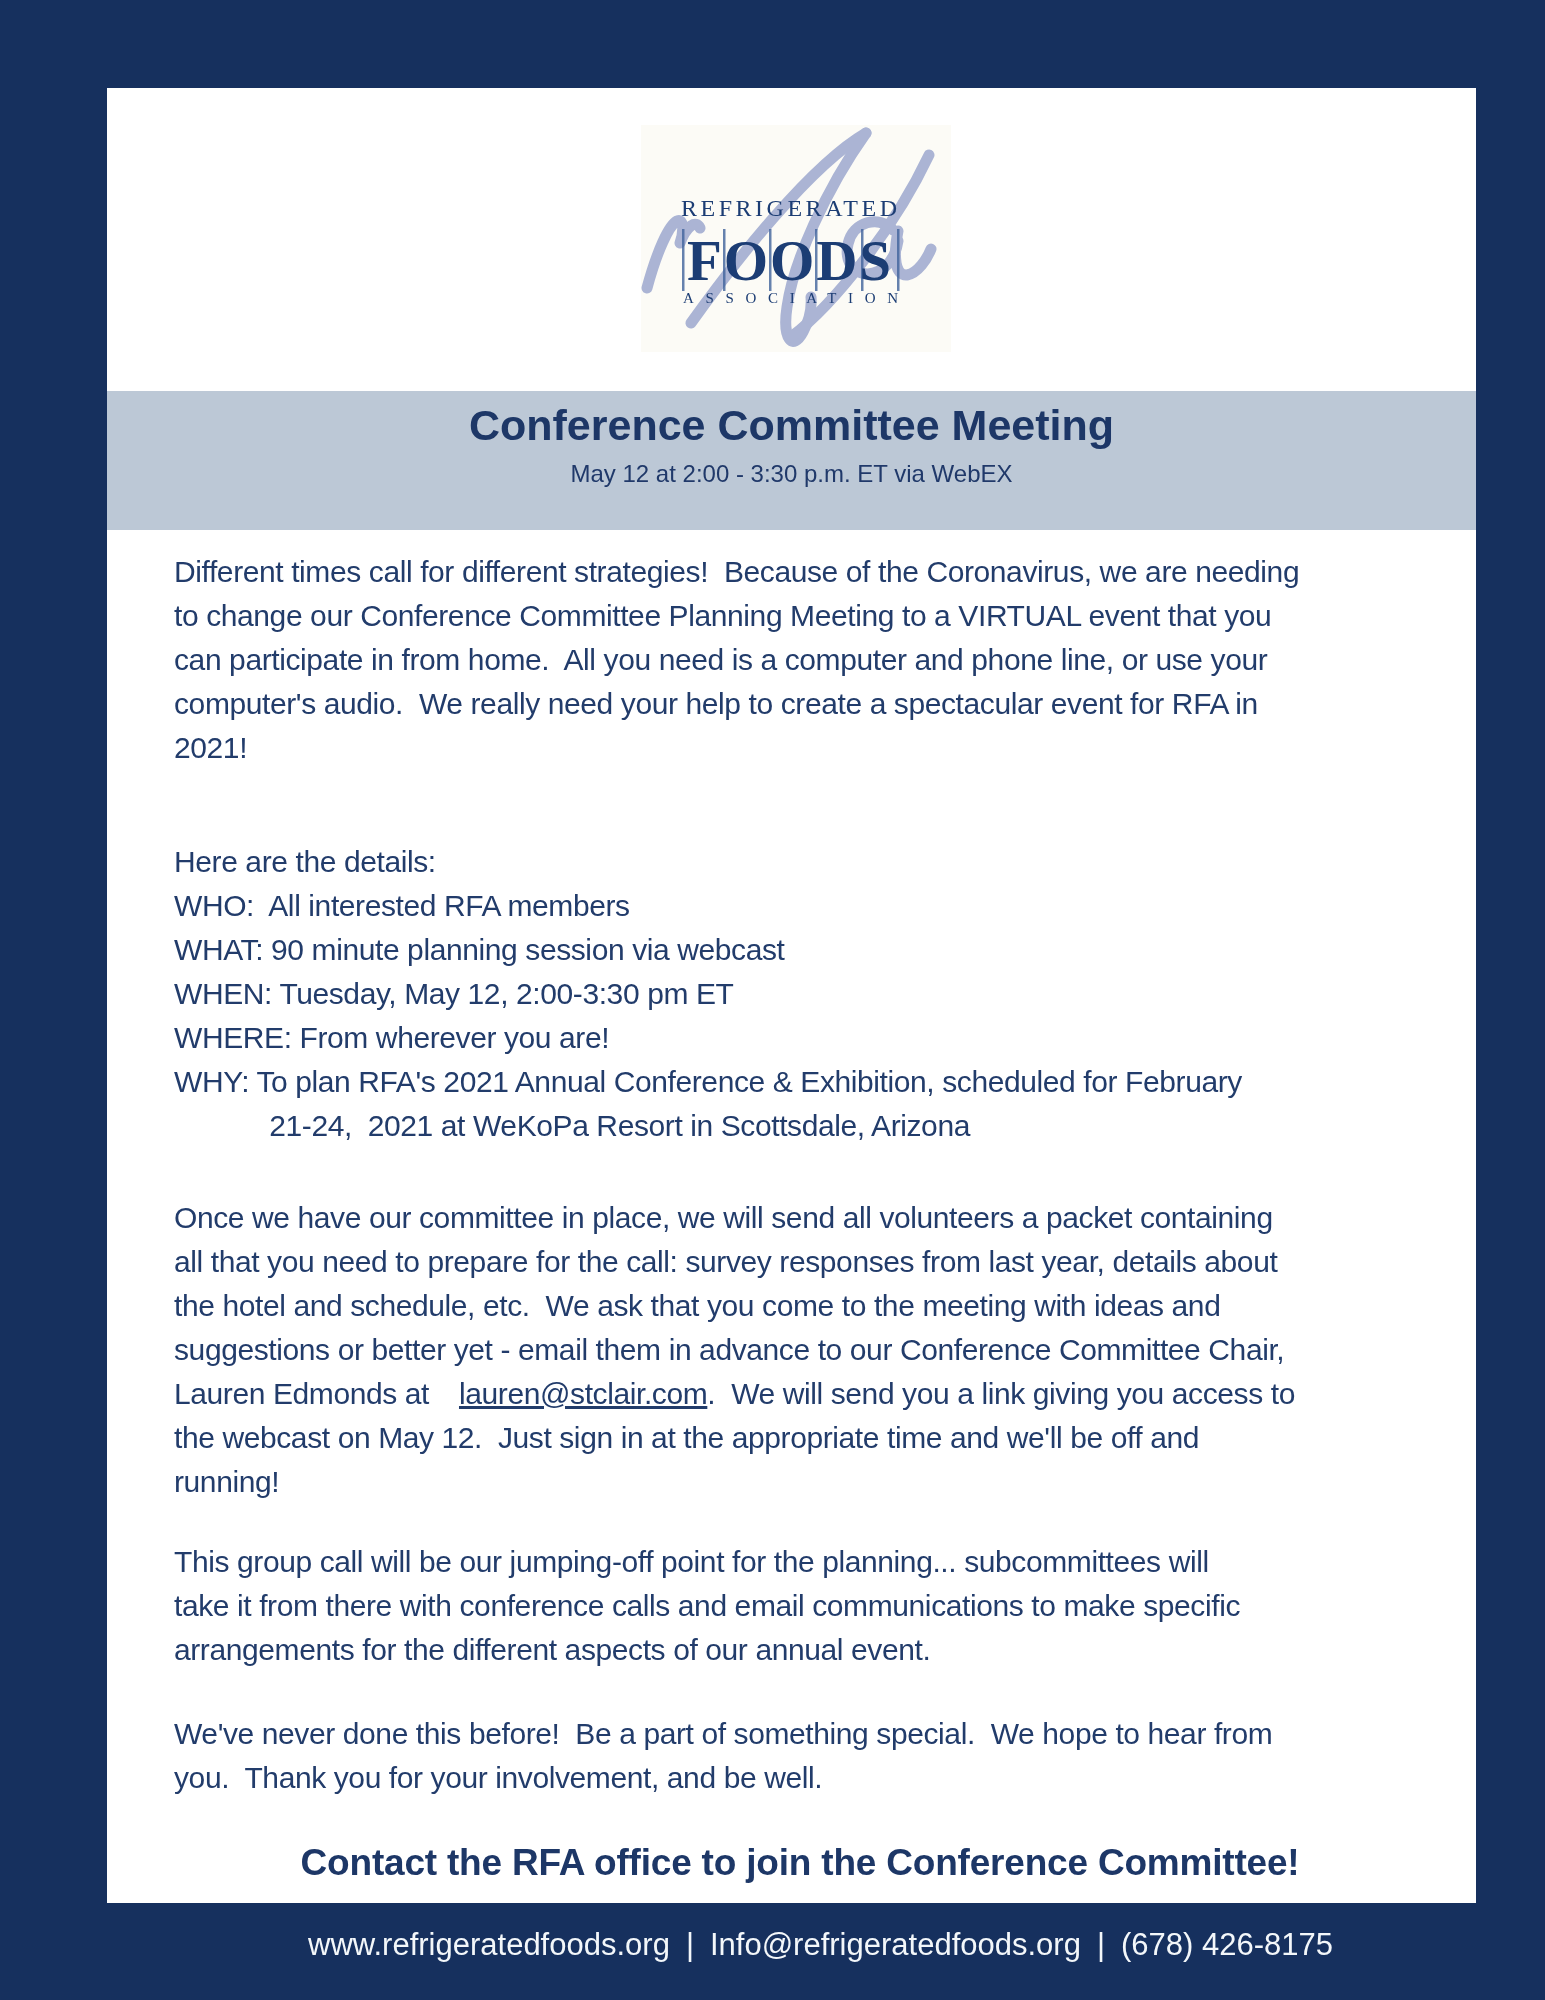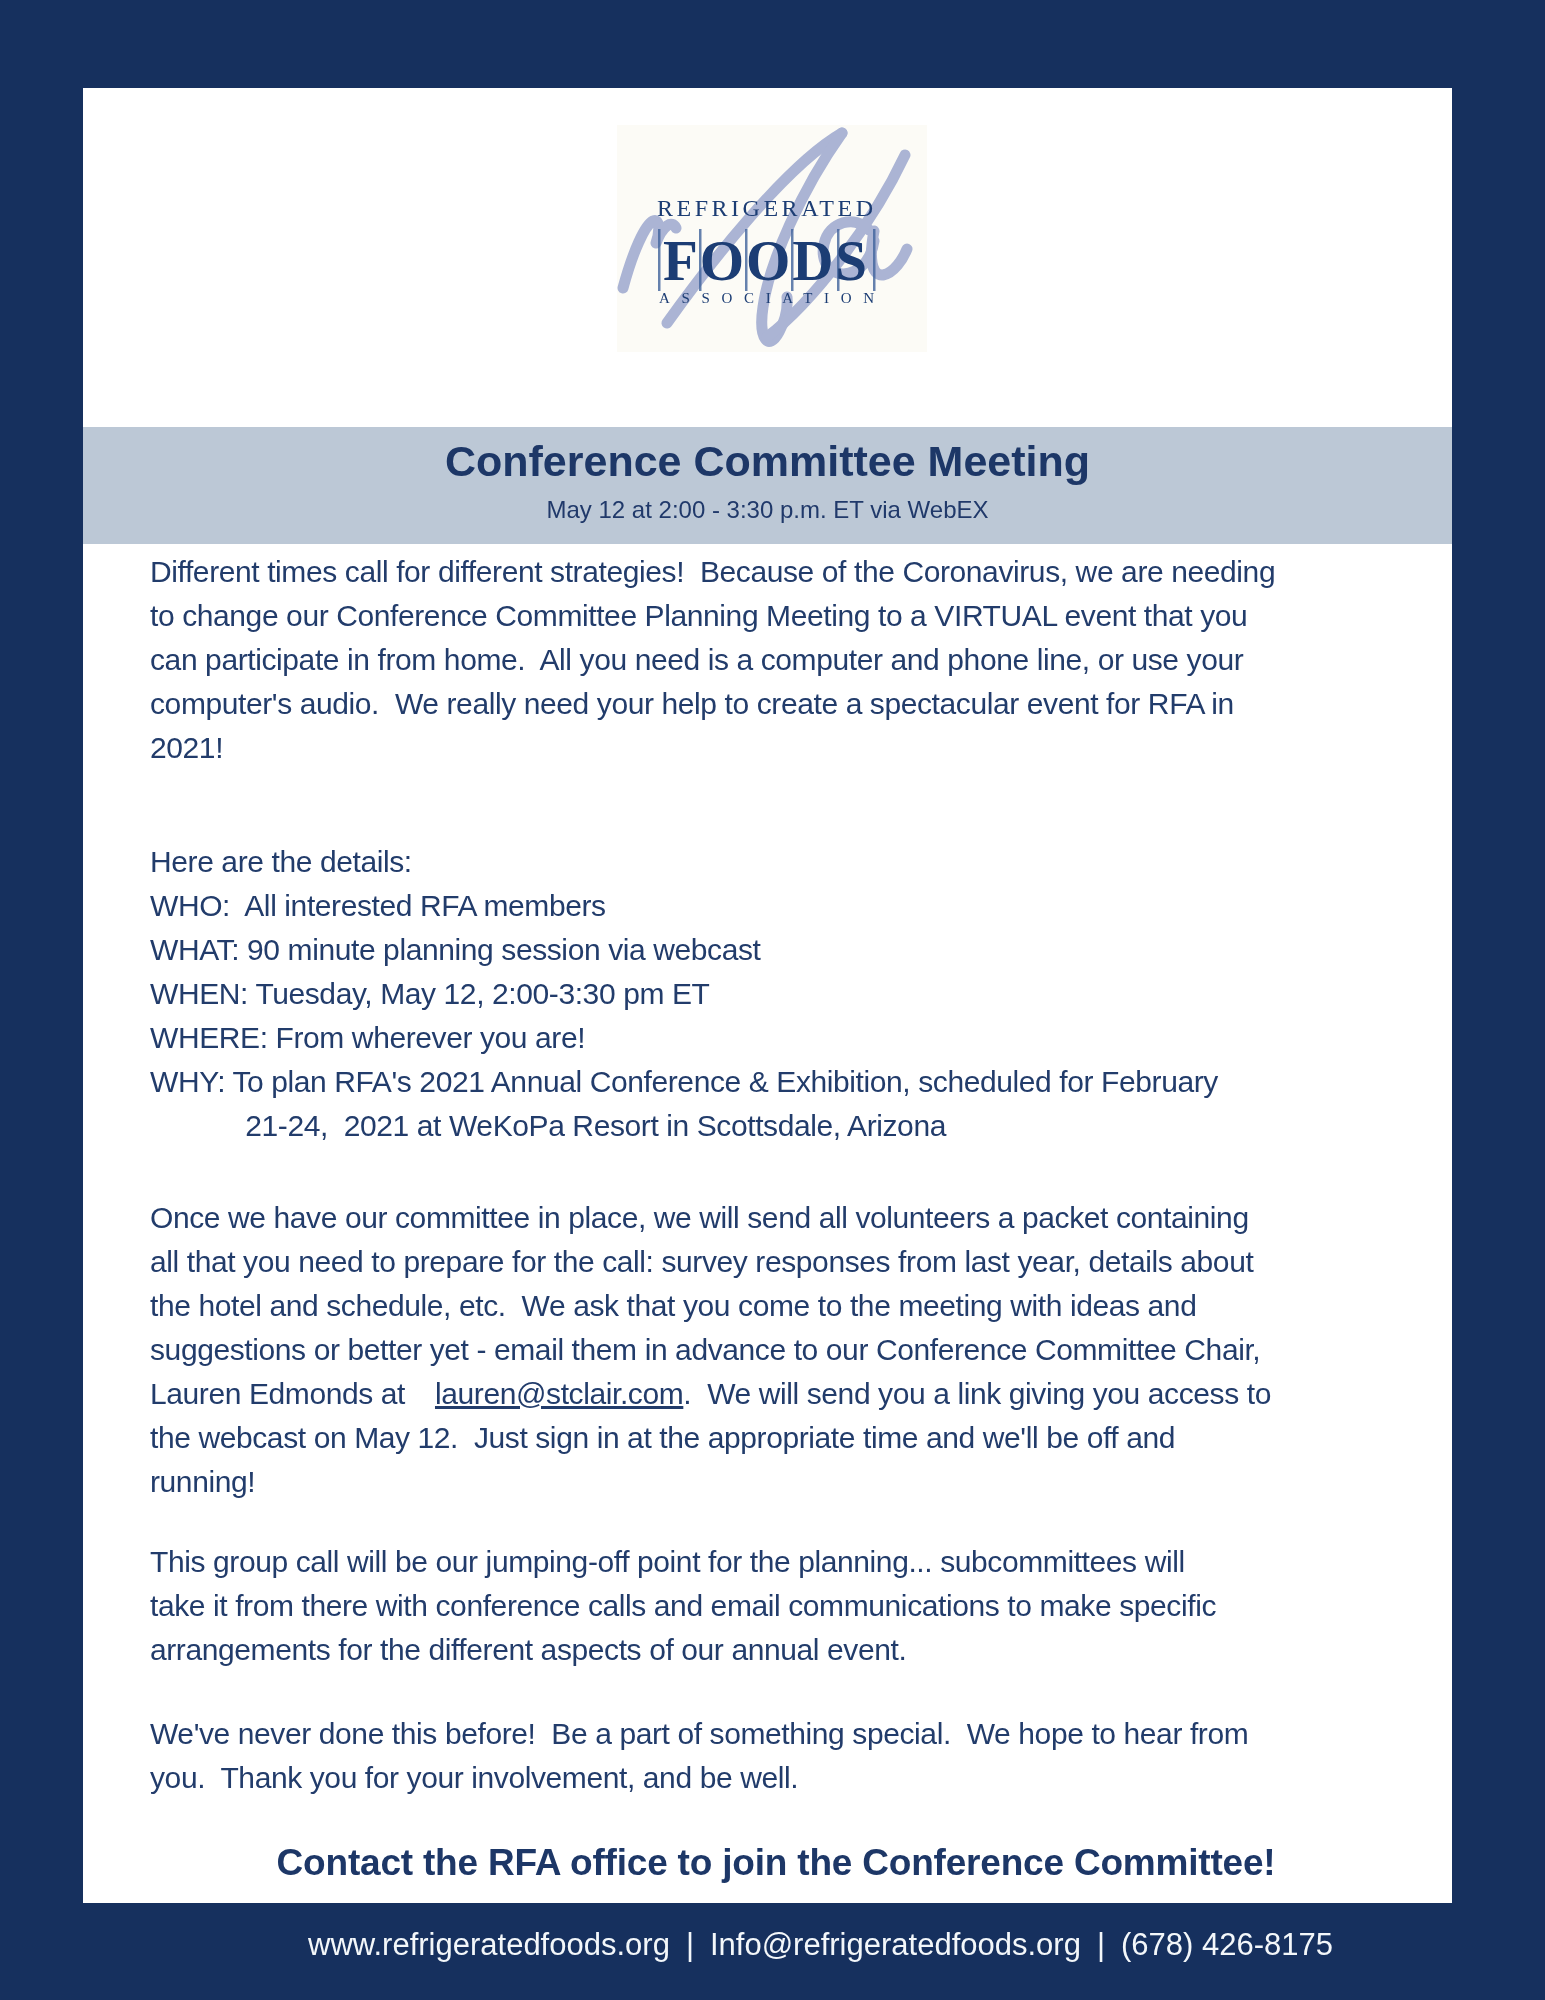--- a/index.html
+++ b/index.html
@@ -3,32 +3,32 @@
 <meta charset="utf-8">
 <style>
   html,body{margin:0;padding:0;}
   body{
     width:1545px;height:2000px;position:relative;
     background:#16305e;
     font-family:"Liberation Sans",sans-serif;
     overflow:hidden;
   }
   .content{
-    position:absolute;left:83px;top:88px;width:1369px;height:1815px;
+    position:absolute;left:107px;top:88px;width:1369px;height:1815px;
     background:#ffffff;
   }
   
   .logo{
     position:absolute;left:534px;top:37px;width:310px;height:227px;
     background:#fcfbf6;
   }
   
   .banner{
-    position:absolute;left:0;top:303px;width:1369px;height:117px;
-    background:#bcc8d6;text-align:center;color:#1d3767;margin-top:36px;
+    position:absolute;left:0;top:303px;width:1369px;height:139px;
+    background:#bcc8d6;text-align:center;color:#1d3767;
   }
   .banner .title{
     margin-top:8px;font-size:43px;font-weight:bold;line-height:53px;
   }
   .banner .subtitle{
     font-size:24px;line-height:44px;color:#20396a;
   }
   
   .bodytext{
     position:absolute;left:67px;top:462px;width:1252px;

